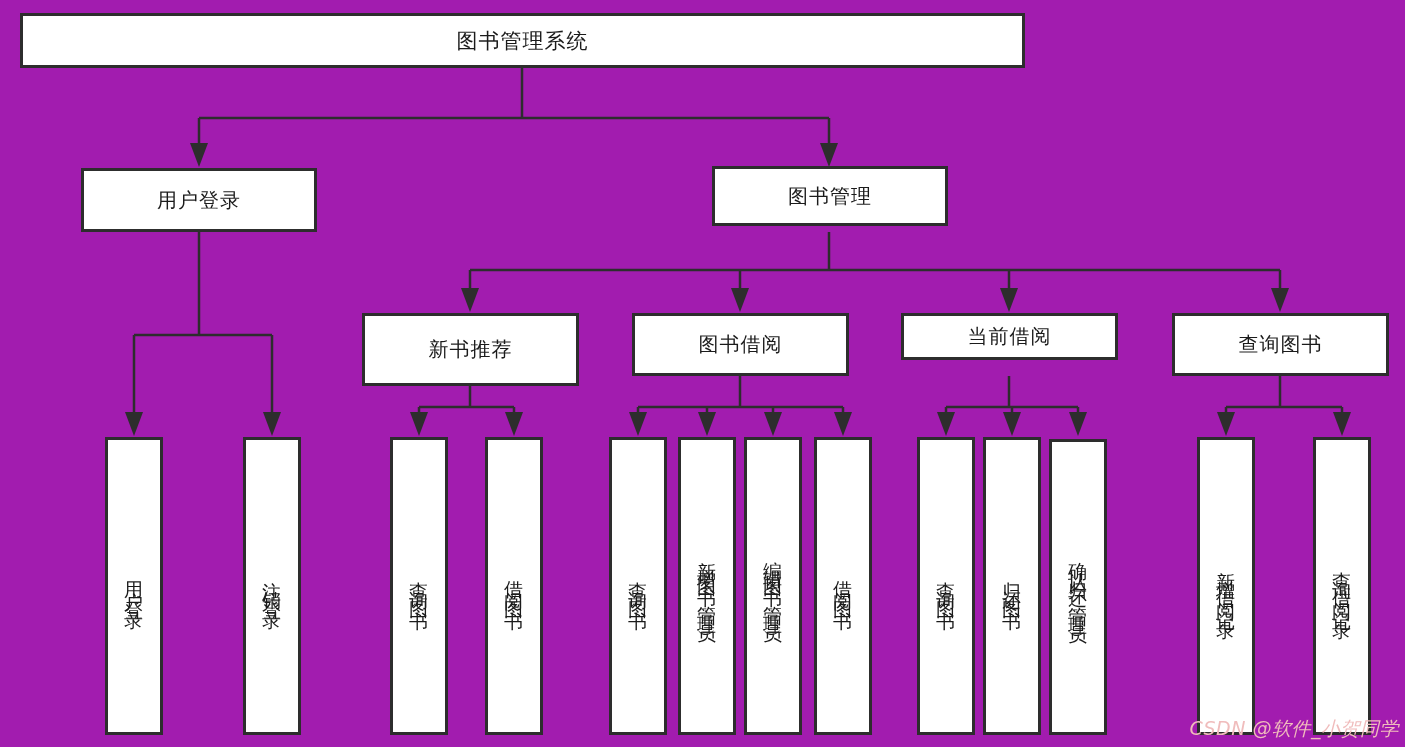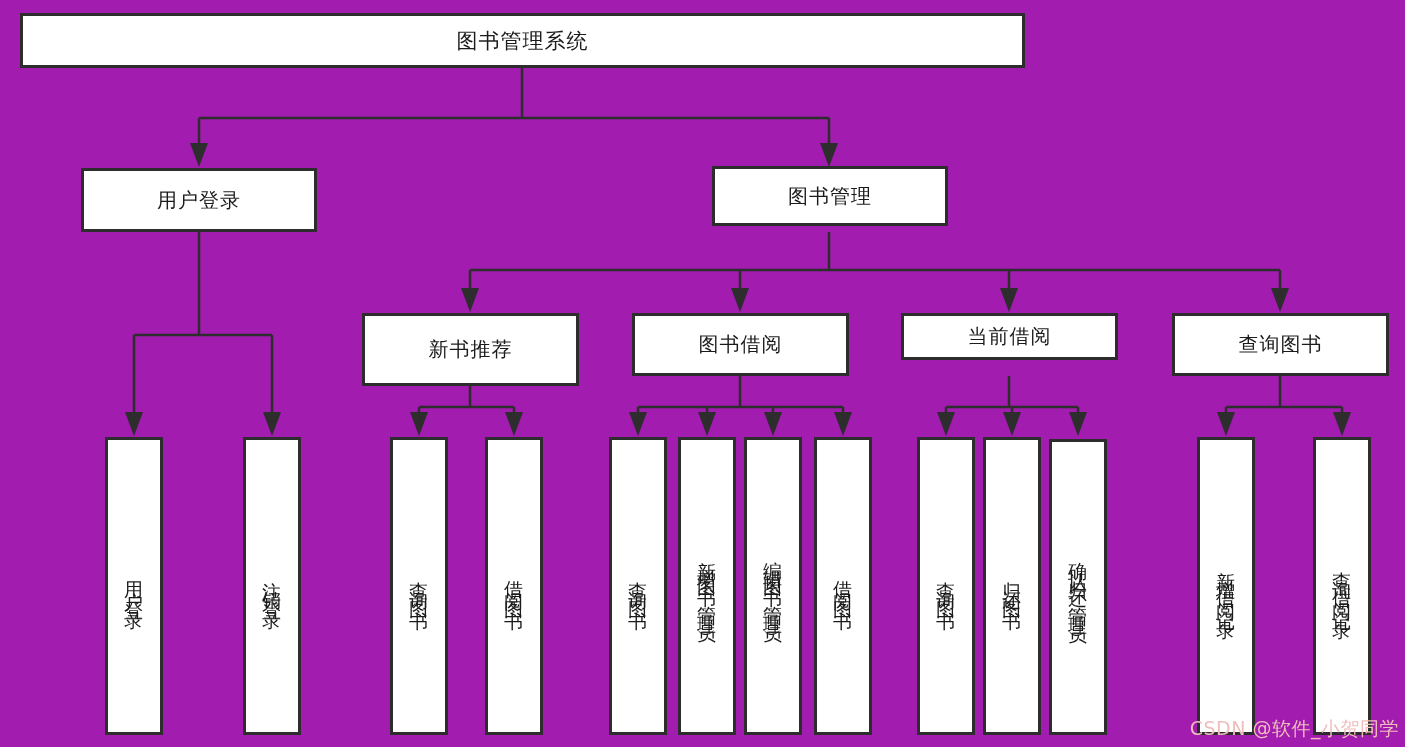--- a/index.html
+++ b/index.html
@@ -41,20 +41,21 @@
   }
   #watermark {
     position: absolute;
     right: 6px;
     bottom: 5px;
     z-index: 2;
     font-size: 19px;
     color: #f0bcbc;
     letter-spacing: 0.5px;
     white-space: nowrap;
+    font-style: italic;
   }
 </style>
 </head>
 <body>
 
 <div id="canvas">
 
   <svg id="wires" width="1405" height="747" viewBox="0 0 1405 747">
 
     <g>

